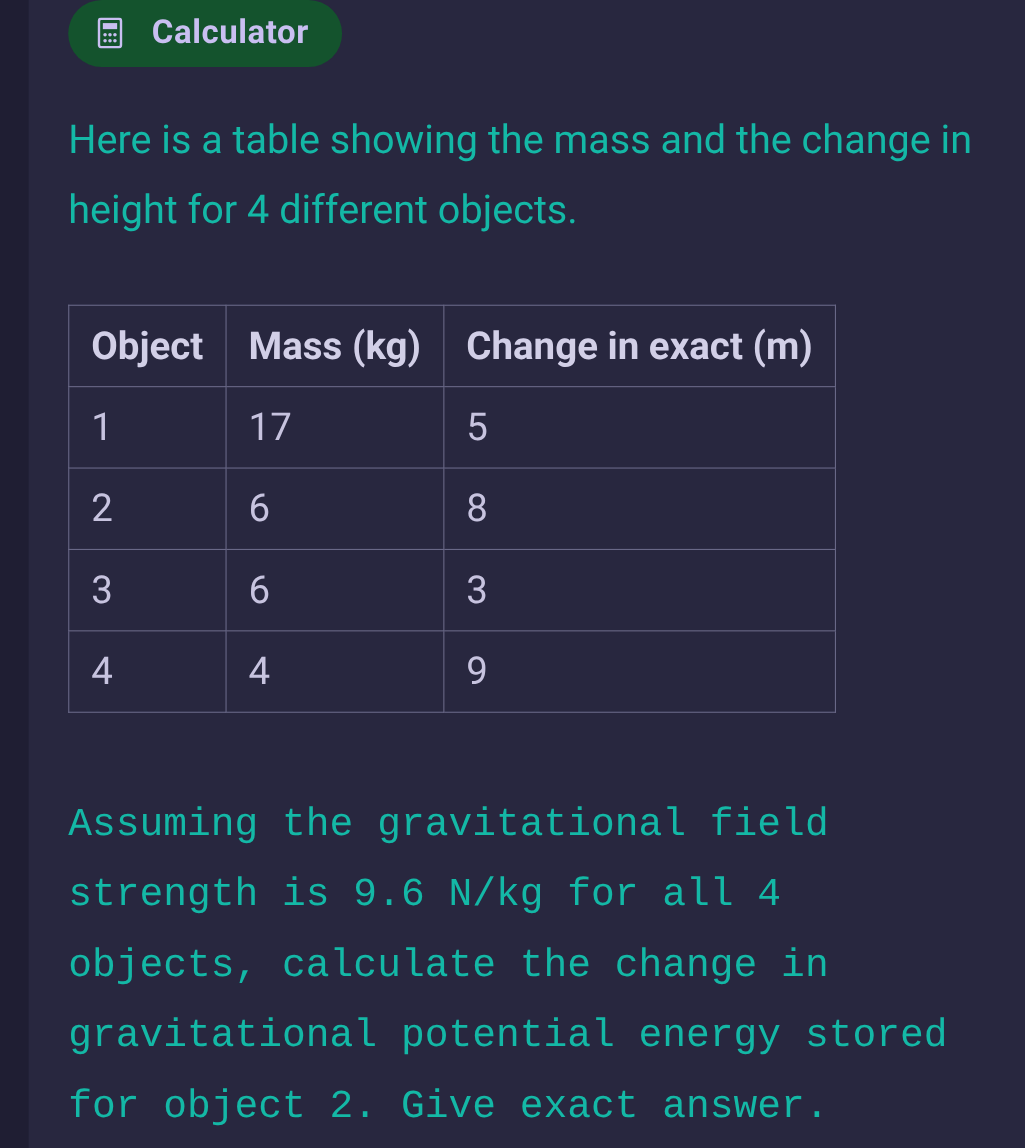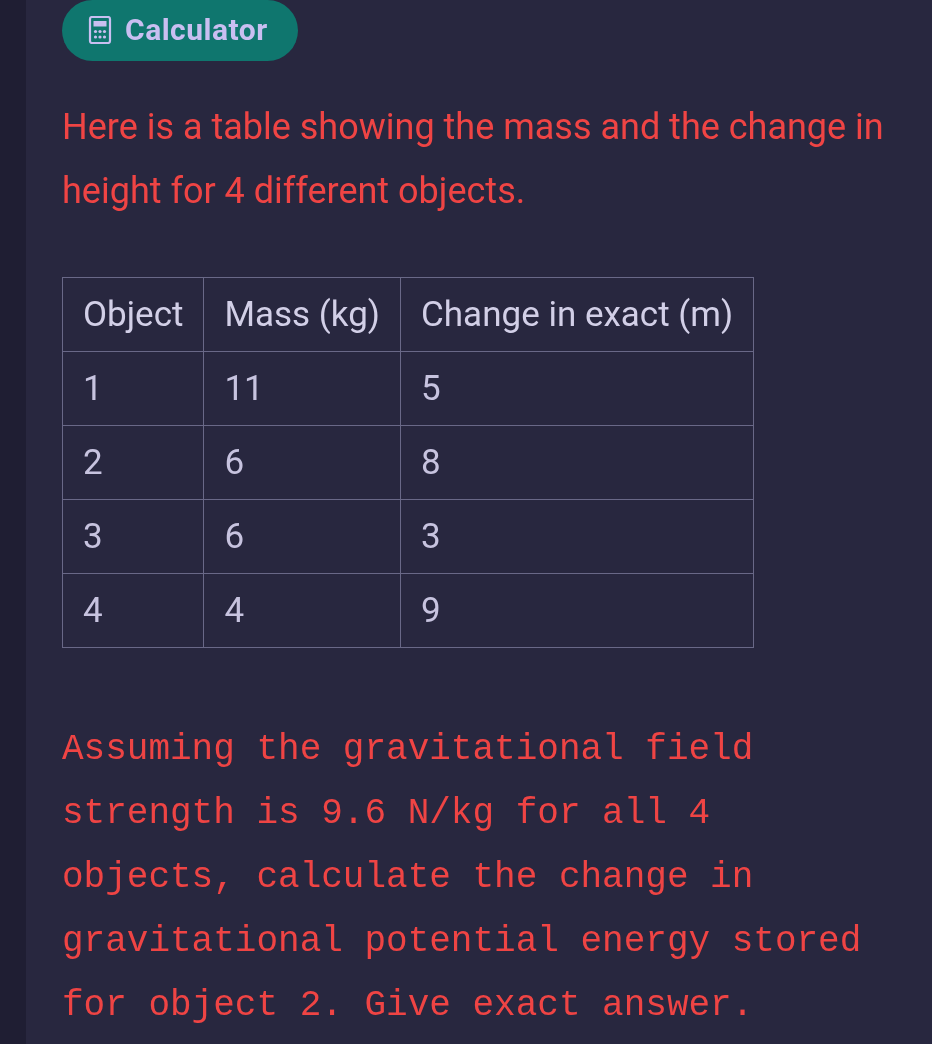--- a/index.html
+++ b/index.html
@@ -22,22 +22,22 @@
     width: 26px;
     height: 100%;
     background: #1f1e33;
   }
   .content {
     padding: 0 36px 0 62px;
   }
   .calc-pill {
     display: inline-flex;
     align-items: center;
-    gap: 11px;
-    background: #0f766e;
+    gap: 24px;
+    background: #14532d;
     border-radius: 999px;
     padding: 12px 30px 14px 24px;
     margin-bottom: 34px;
   }
   .calc-icon {
     width: 28px;
     height: 28px;
     position: relative;
     display: flex;
     align-items: center;
@@ -48,42 +48,42 @@
   }
   .calc-label {
     font-size: 30px;
     font-weight: 700;
     color: #c9bff1;
     letter-spacing: 0.5px;
   }
   .para {
     font-size: 36px;
     line-height: 1.78;
-    color: #ef4444;
+    color: #14b8a6;
     font-weight: 400;
   }
   .para1 {
     margin-bottom: 54px;
   }
   .table-wrap {
     margin-bottom: 70px;
   }
   table {
     border-collapse: collapse;
     font-size: 35px;
   }
   th, td {
     border: 1.5px solid #696887;
     padding: 16px 20px;
     text-align: left;
     font-weight: 400;
     color: #c7c3df;
   }
   th {
-    font-weight: 400;
+    font-weight: 700;
     color: #d2cfe7;
   }
   .para2 {
     margin-bottom: 48px;
     font-family: Liberation Mono, monospace;
   }
   .answer-box {
     border: 1.5px solid #5b5878;
     border-radius: 30px;
     height: 70px;
@@ -120,21 +120,21 @@
       <thead>
         <tr>
           <th>Object</th>
           <th>Mass (kg)</th>
           <th>Change in exact (m)</th>
         </tr>
       </thead>
       <tbody>
         <tr>
           <td>1</td>
-          <td>11</td>
+          <td>17</td>
           <td>5</td>
         </tr>
         <tr>
           <td>2</td>
           <td>6</td>
           <td>8</td>
         </tr>
         <tr>
           <td>3</td>
           <td>6</td>

